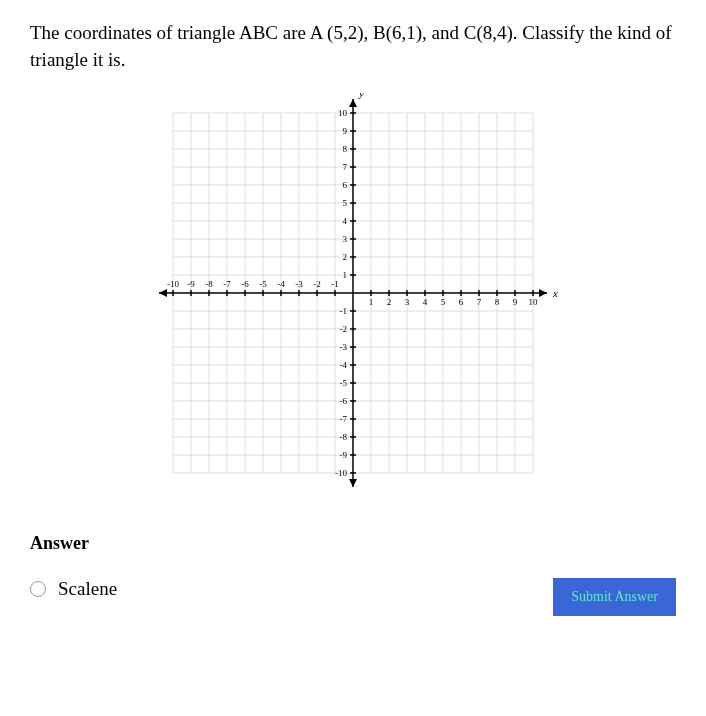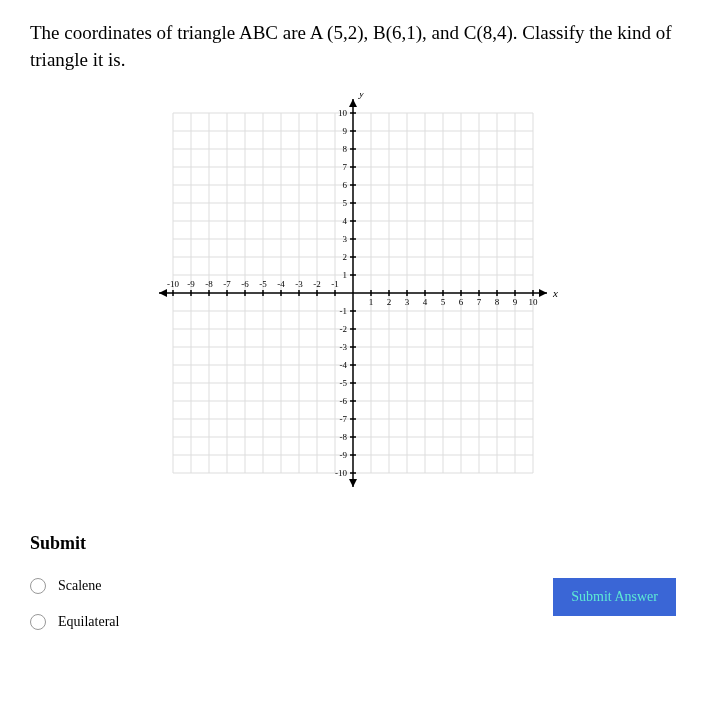--- a/index.html
+++ b/index.html
@@ -43,21 +43,21 @@
       cursor: pointer;
     }
     .radio {
       width: 16px;
       height: 16px;
       border: 1.5px solid #999;
       border-radius: 50%;
       flex-shrink: 0;
     }
     .option-label {
-      font-size: 14px;
+      font-size: 19px;
       font-family: Georgia, serif;
     }
     .submit-btn {
       background: #3a66d6;
       color: #5eead4;
       font-family: Georgia, serif;
       font-size: 14px;
       padding: 11px 18px;
       border: none;
       cursor: pointer;
@@ -201,27 +201,23 @@
       <text x="224" y="59" text-anchor="end" class="tick-label">8</text>
       <line x1="227" y1="38" x2="233" y2="38" class="axis-line"></line>
       <text x="224" y="41" text-anchor="end" class="tick-label">9</text>
       <line x1="227" y1="20" x2="233" y2="20" class="axis-line"></line>
       <text x="224" y="23" text-anchor="end" class="tick-label">10</text>
       <text x="430" y="204" class="axis-label">x</text>
       <text x="236" y="4" class="axis-label">y</text>
     </svg>
 </div>
 
-<div class="answer-heading">Submit</div>
+<div class="answer-heading">Answer</div>
 
 <div class="options-row">
   <div class="options-col">
     <div class="option">
       <span class="radio"></span>
       <span class="option-label">Scalene</span>
     </div>
-    <div class="option">
-      <span class="radio"></span>
-      <span class="option-label">Equilateral</span>
-    </div>
   </div>
   <button class="submit-btn">Submit Answer</button>
 </div>
 
 </body></html>

